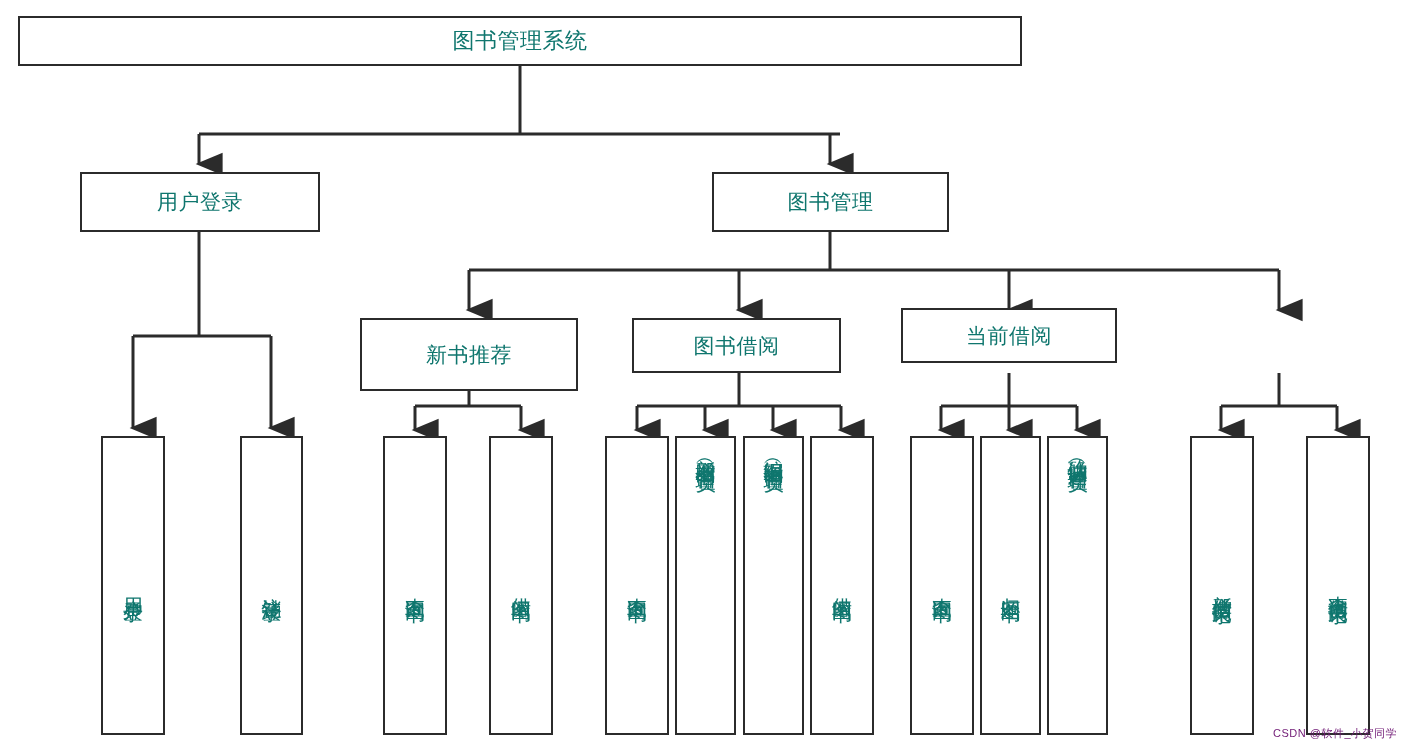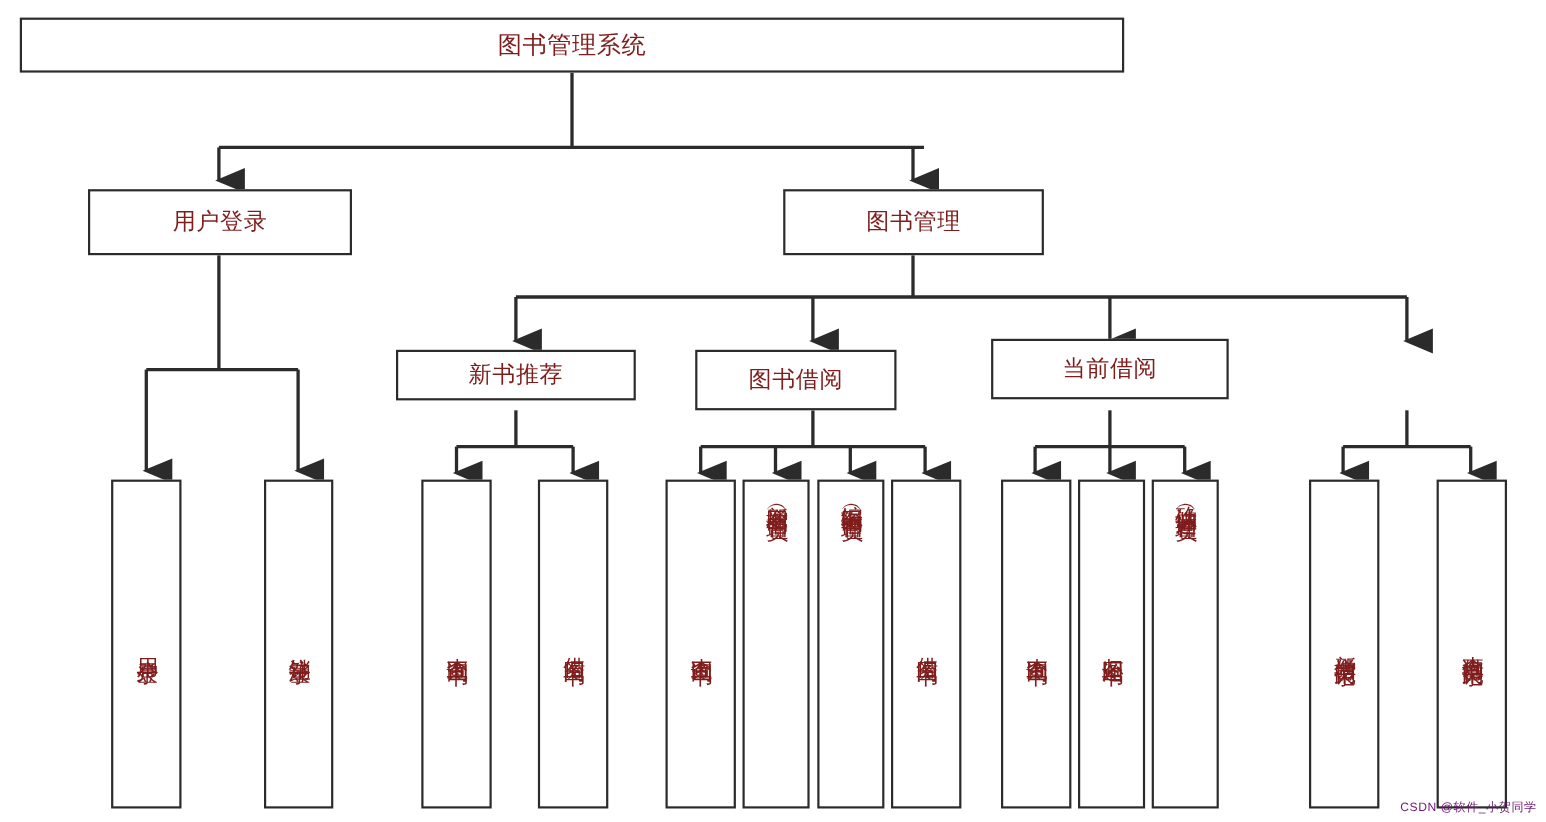--- a/index.html
+++ b/index.html
@@ -32,21 +32,21 @@
     align-items: center;
     justify-content: center;
     color: #262626;
     z-index: 2;
   }
   .node-label {
     display: block;
     text-align: center;
     line-height: 1.32;
     letter-spacing: 0.5px;
-    color: #7f1d1d;
+    color: #0f766e;
     white-space: pre;
   }
   
   .node.horiz .node-label {
     font-size: 21px;
     writing-mode: horizontal-tb;
   }
   .node.root .node-label { font-size: 22px; }
   
   .node.vert {
@@ -138,24 +138,24 @@
     <span class="node-label">图书管理系统</span>
   </div>
 
   <div class="node horiz" style="left:80px; top:172px; width:240px; height:60px;">
     <span class="node-label">用户登录</span>
   </div>
   <div class="node horiz" style="left:712px; top:172px; width:237px; height:60px;">
     <span class="node-label">图书管理</span>
   </div>
 
-  <div class="node horiz" style="left:360px; top:318px; width:218px; height:46px;">
+  <div class="node horiz" style="left:360px; top:318px; width:218px; height:73px;">
     <span class="node-label">新书推荐</span>
   </div>
-  <div class="node horiz" style="left:632px; top:318px; width:183px; height:55px;">
+  <div class="node horiz" style="left:632px; top:318px; width:209px; height:55px;">
     <span class="node-label">图书借阅</span>
   </div>
   <div class="node horiz" style="left:901px; top:308px; width:216px; height:55px;">
     <span class="node-label">当前借阅</span>
   </div>
 
   <div class="node vert centered" style="left:101px; top:436px; width:64px; height:299px;">
     <span class="node-label">用户登录</span>
   </div>
   <div class="node vert centered" style="left:240px; top:436px; width:63px; height:299px;">

